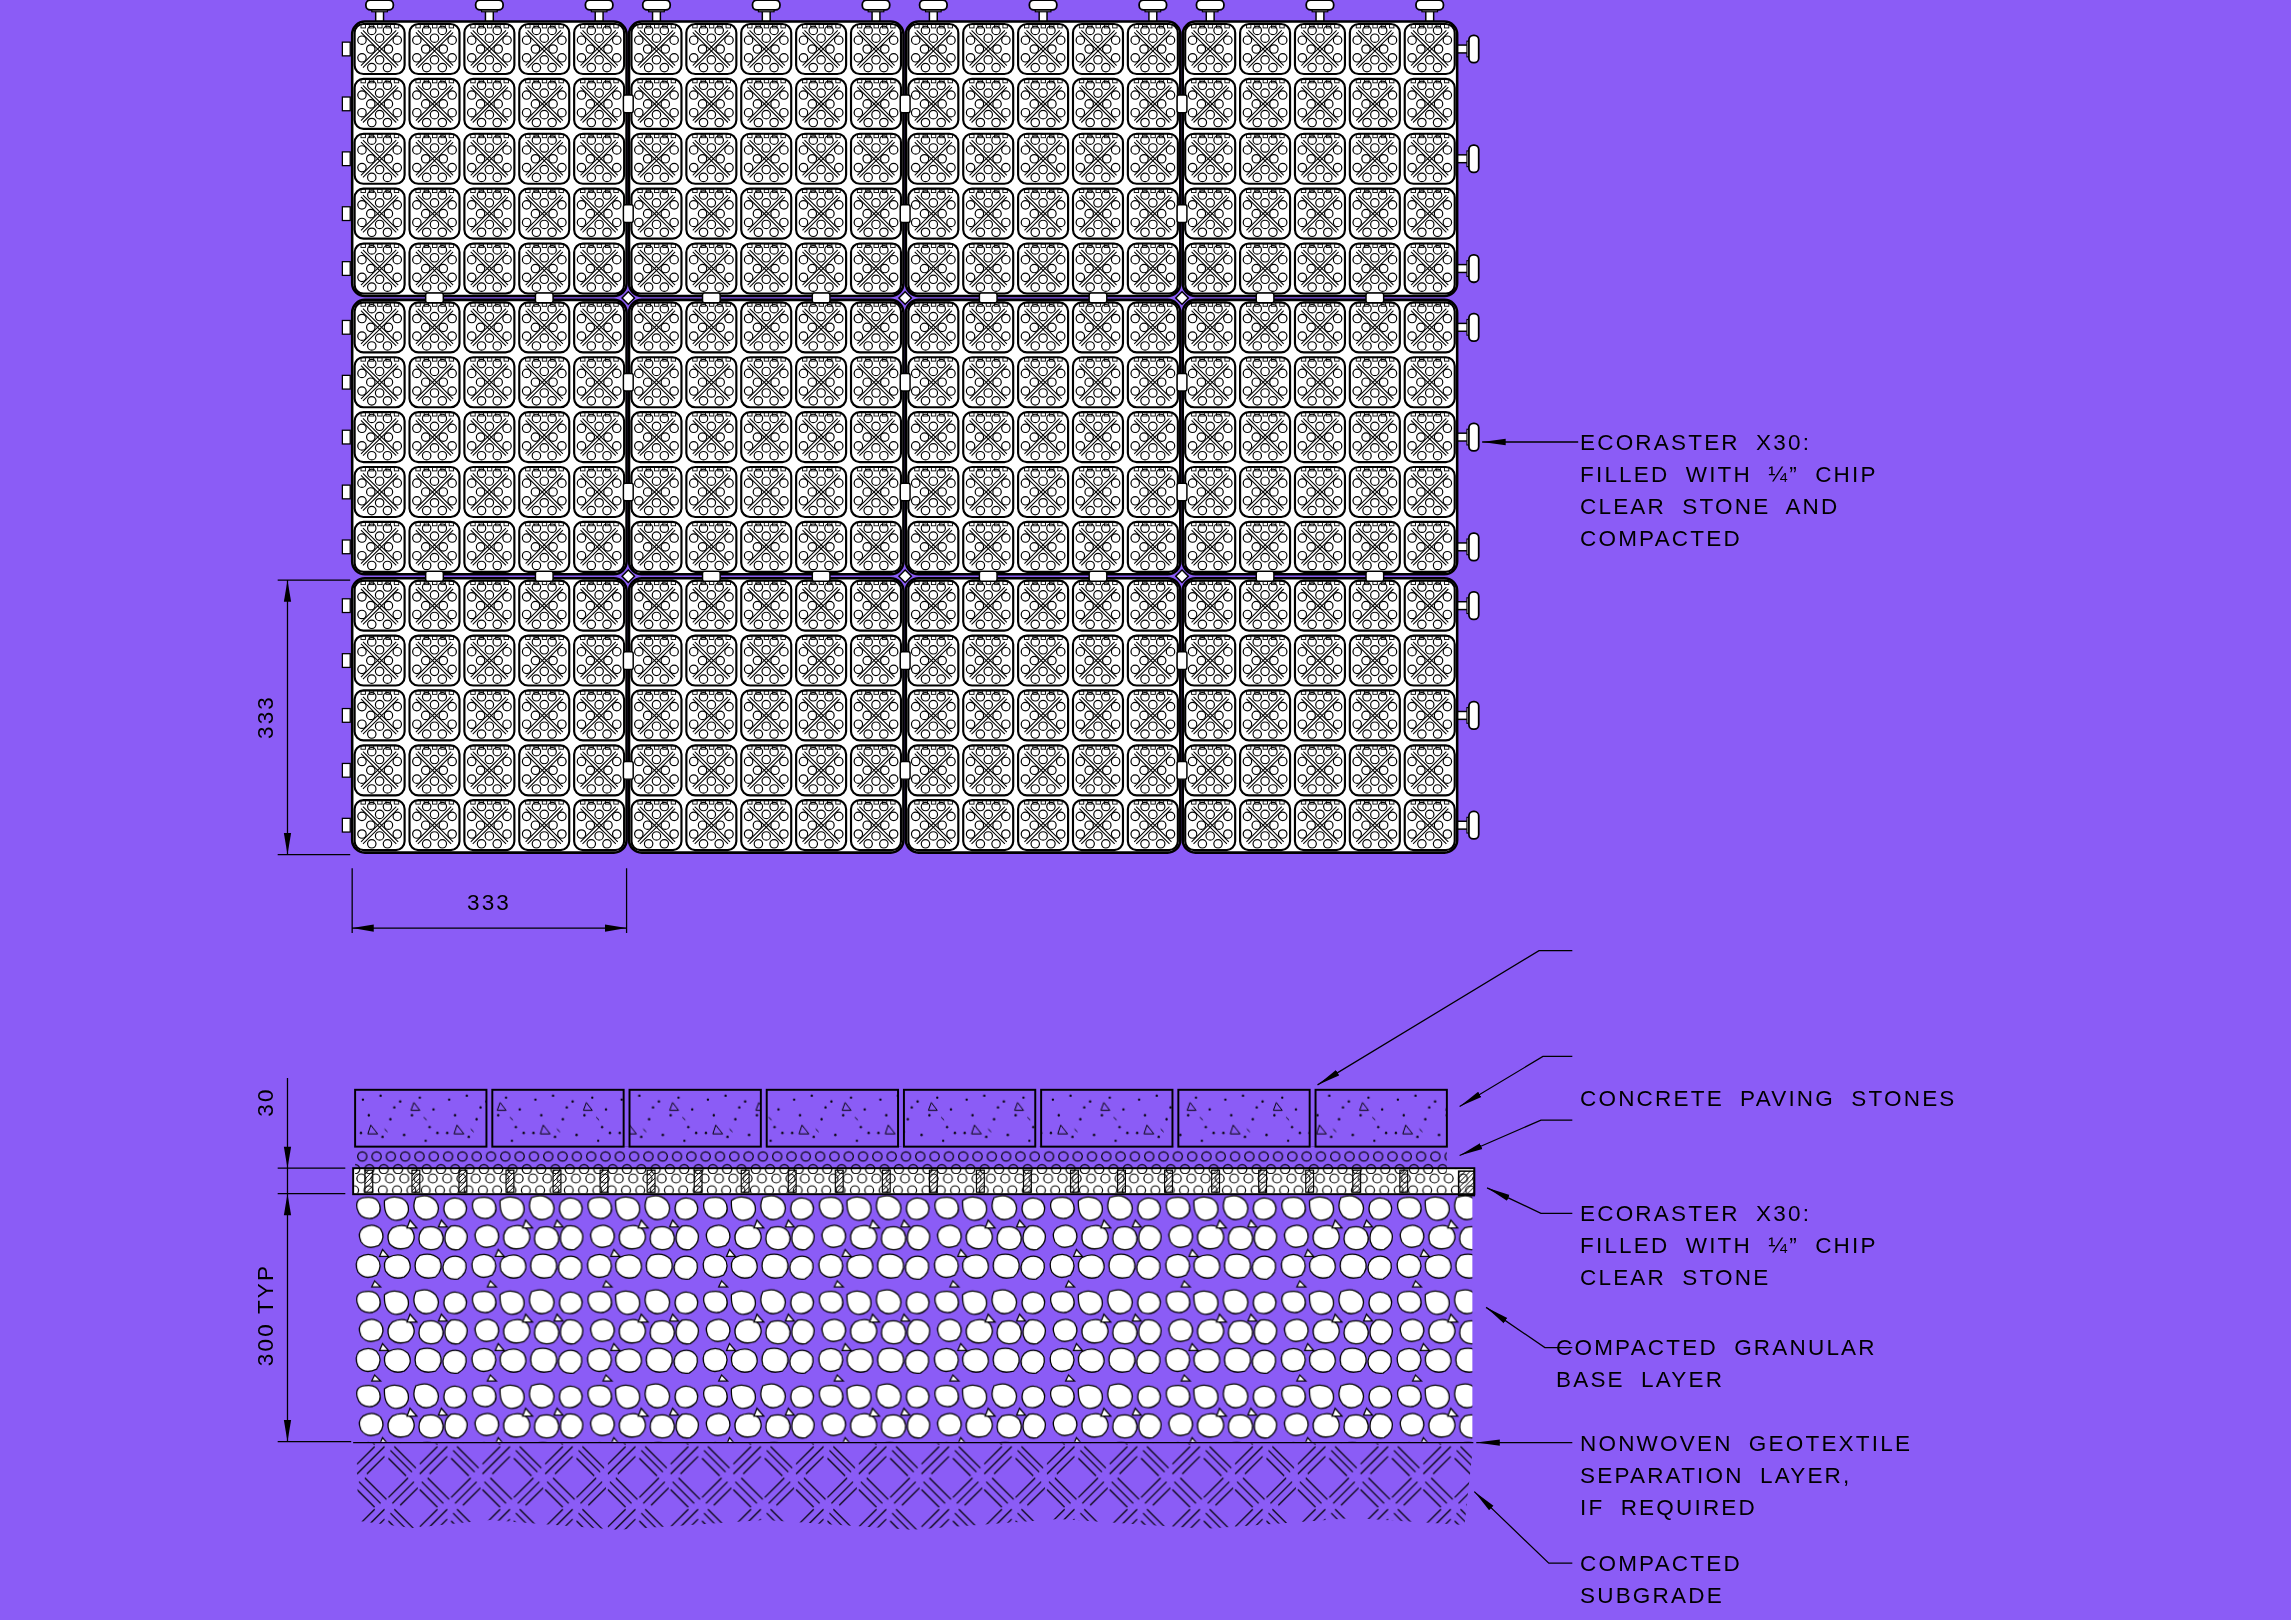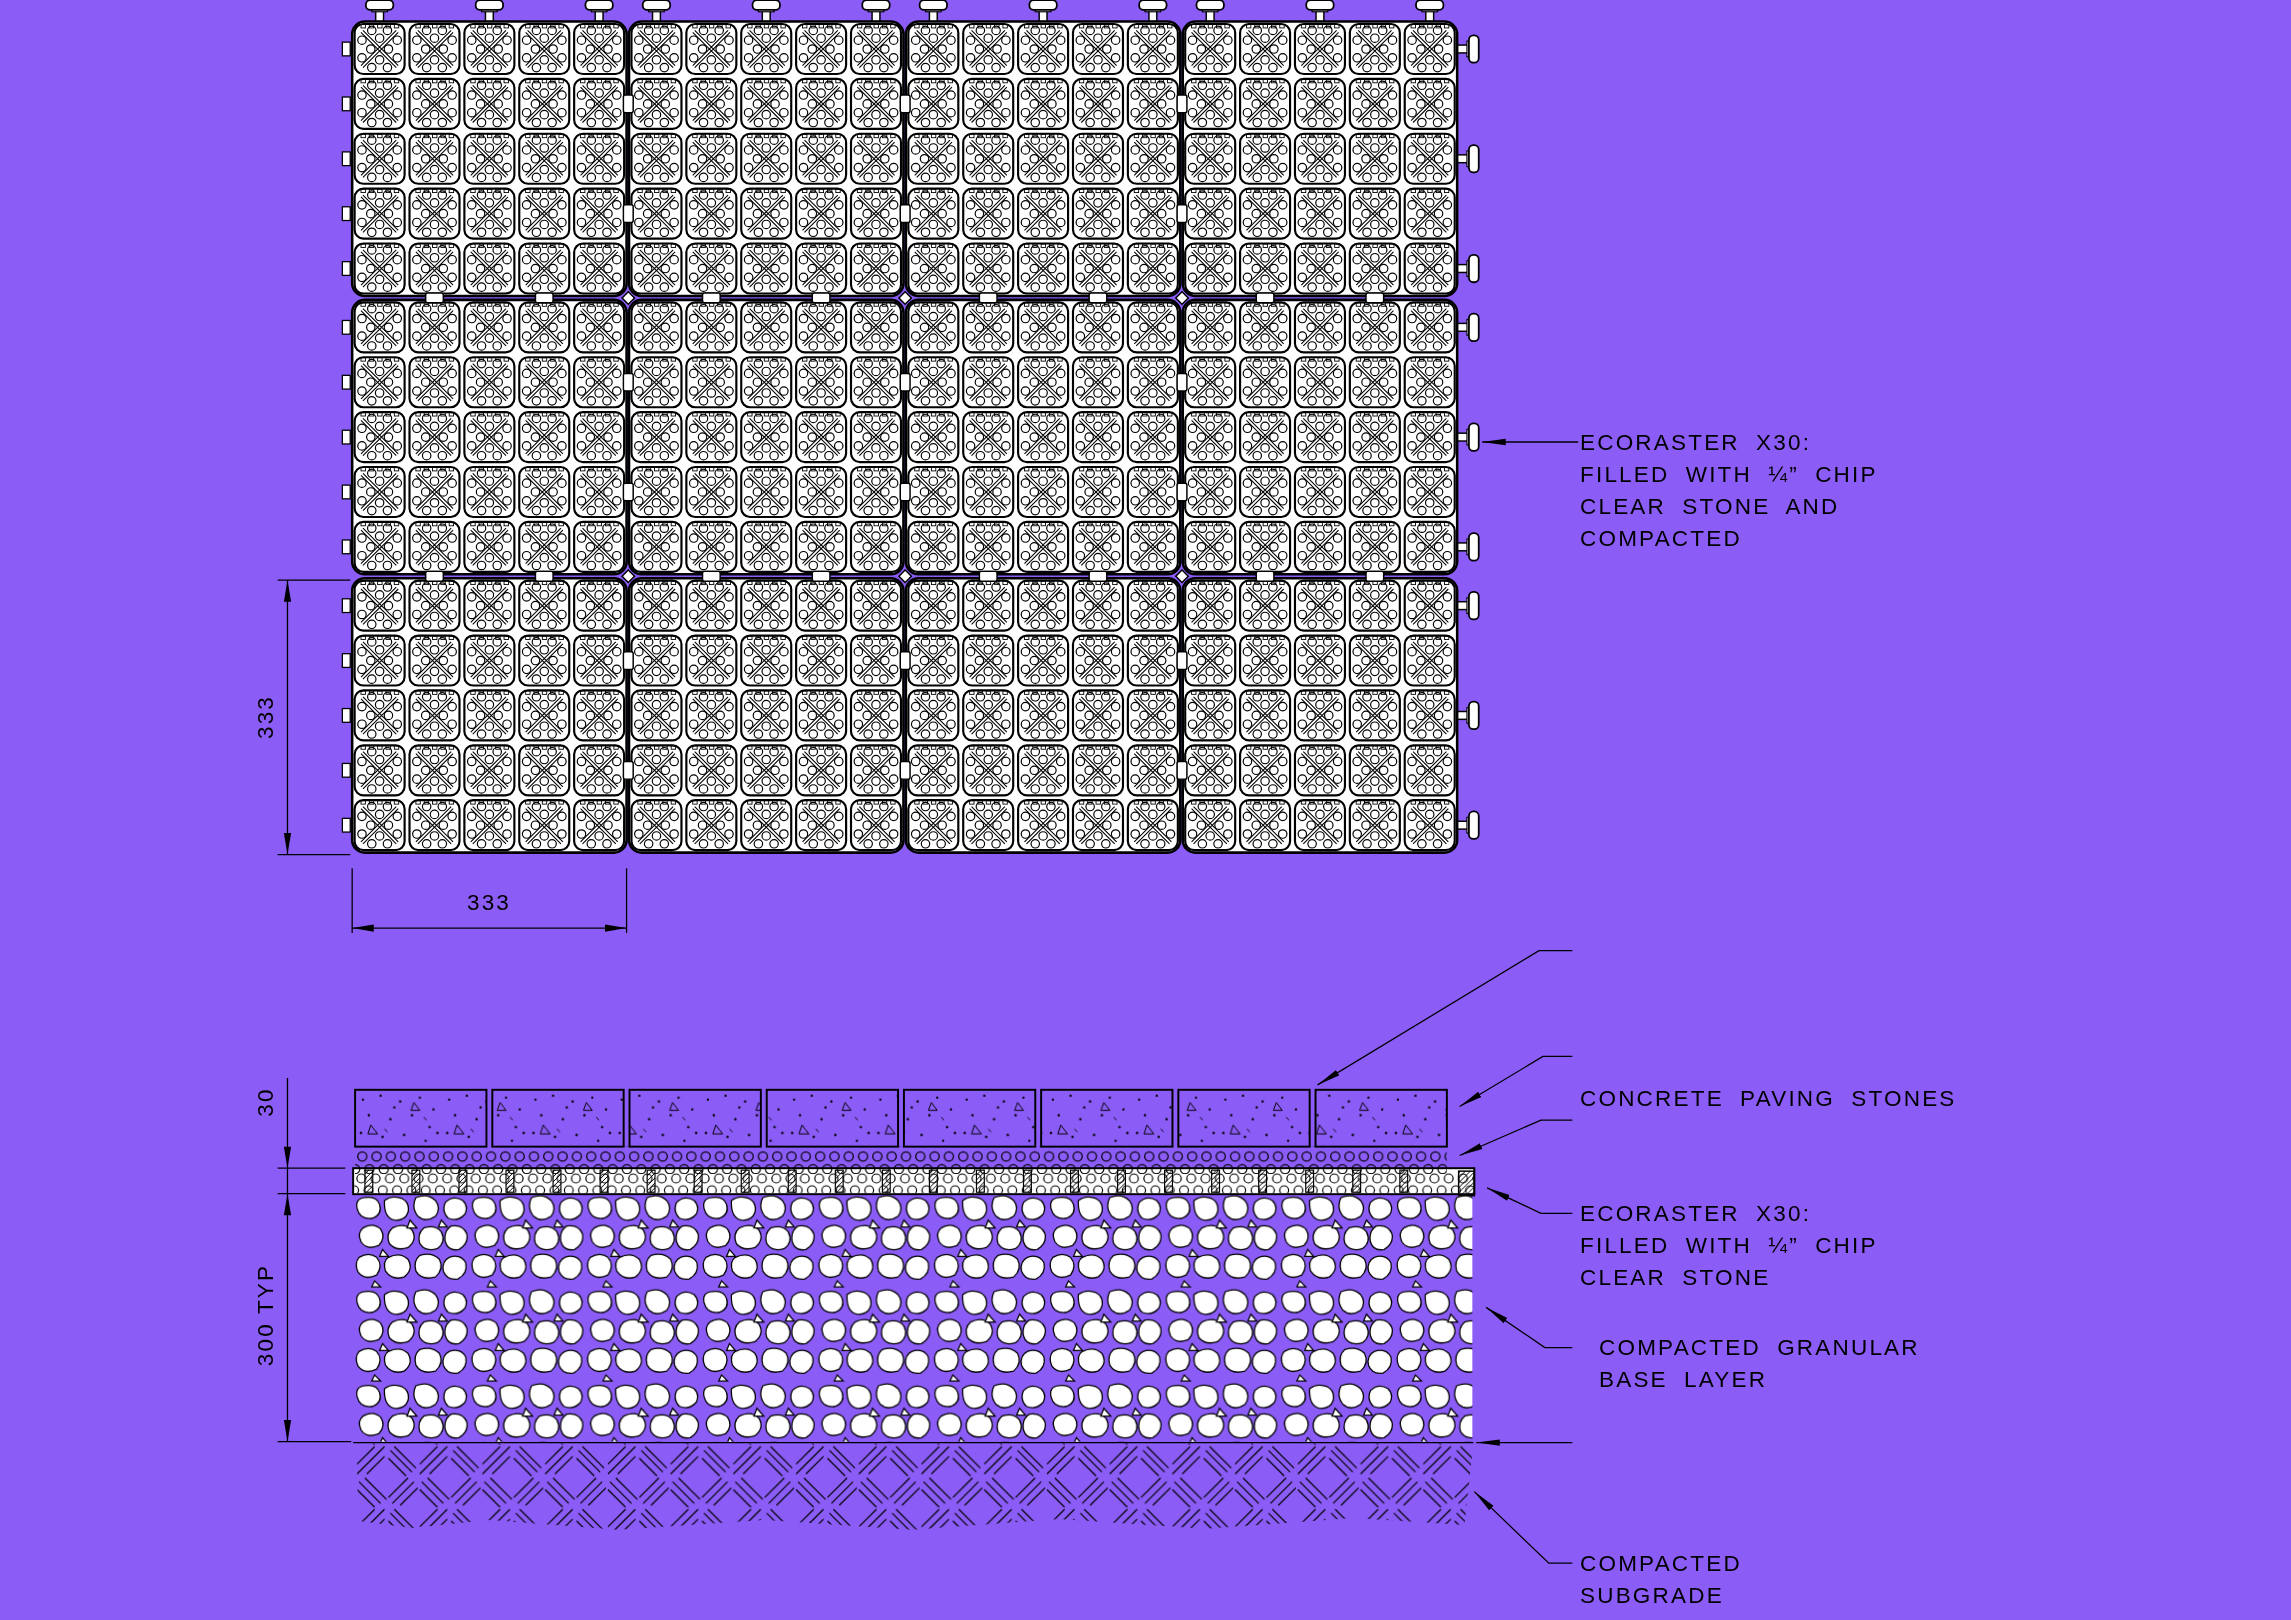--- a/index.html
+++ b/index.html
@@ -356,22 +356,25 @@
 </svg>
 
 <div class="cad-label" style="left:1580px;top:427px">ECORASTER X30:
 FILLED WITH ¼” CHIP
 CLEAR STONE AND
 COMPACTED</div>
 <div class="cad-label" style="left:1580px;top:1083px">CONCRETE PAVING STONES</div>
 <div class="cad-label" style="left:1580px;top:1198px">ECORASTER X30:
 FILLED WITH ¼” CHIP
 CLEAR STONE</div>
-<div class="cad-label" style="left:1599px;top:1332px">COMPACTED GRANULAR
+<div class="cad-label" style="left:1556px;top:1332px">COMPACTED GRANULAR
 BASE LAYER</div>
+<div class="cad-label" style="left:1580px;top:1428px">NONWOVEN GEOTEXTILE
+SEPARATION LAYER,
+IF REQUIRED</div>
 <div class="cad-label" style="left:1580px;top:1548px">COMPACTED
 SUBGRADE</div>
 
 <div class="dim-text vert" style="left:266px;top:717px">333</div>
 <div class="dim-text" style="left:489px;top:903px">333</div>
 <div class="dim-text vert" style="left:266px;top:1102px">30</div>
 <div class="dim-text vert" style="left:266px;top:1315px">300 TYP</div>
 
 </div>
 

